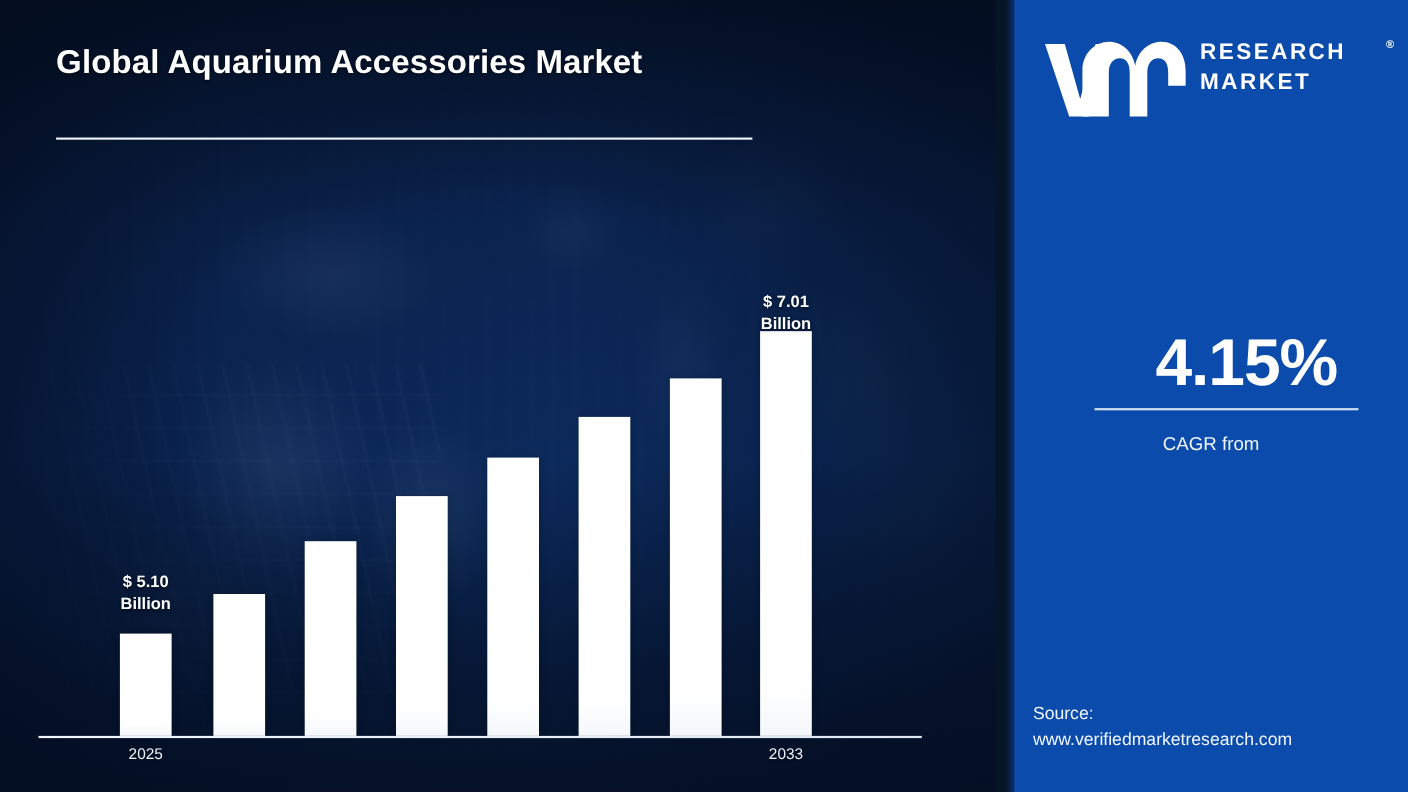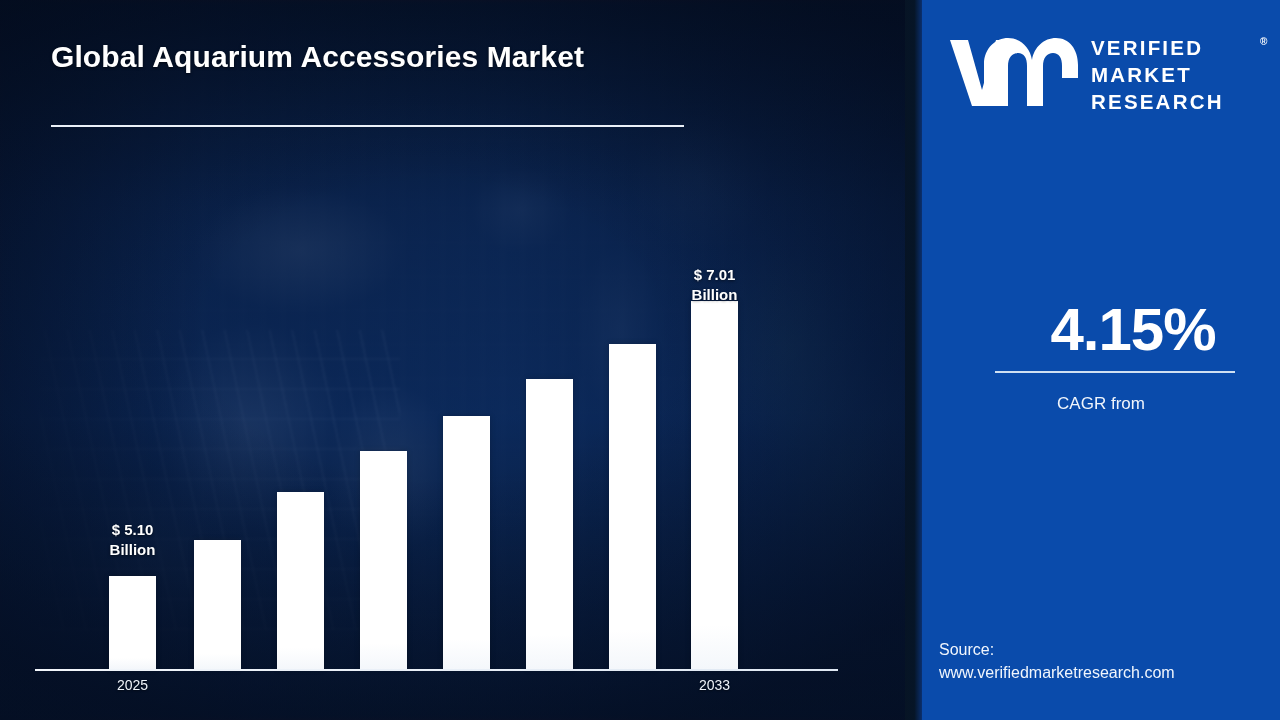--- a/index.html
+++ b/index.html
@@ -178,23 +178,22 @@
   <div id="right-divider"></div>
 
   <div id="right-panel">
 
     <div id="logo">
       <svg id="logo-mark" viewBox="0 0 130 74">
         <path d="M2 6 L20 6 L34 56 L48 6 L64 6 L42 72 L24 72 Z" fill="#ffffff"></path>
         <path d="M36 72 L36 30 C36 14 48 4 60 4 C72 4 82 13 84 26 C86 13 96 4 108 4 C121 4 130 15 130 31 L130 44 L114 44 L114 32 C114 24 111 19 105 19 C99 19 95 24 95 32 L95 72 L79 72 L79 32 C79 24 76 19 70 19 C64 19 60 24 60 32 L60 72 Z" fill="#ffffff"></path>
       </svg>
       <div id="logo-text">
-        <div>VERIFIED</div>
+        <div>RESEARCH</div>
         <div>MARKET</div>
-        <div>RESEARCH</div>
       </div>
       <div id="logo-reg">®</div>
     </div>
 
     <div id="cagr-value">4.15%</div>
     <div id="cagr-rule"></div>
     <div id="cagr-caption">
       <div>CAGR from</div>
     </div>
 

